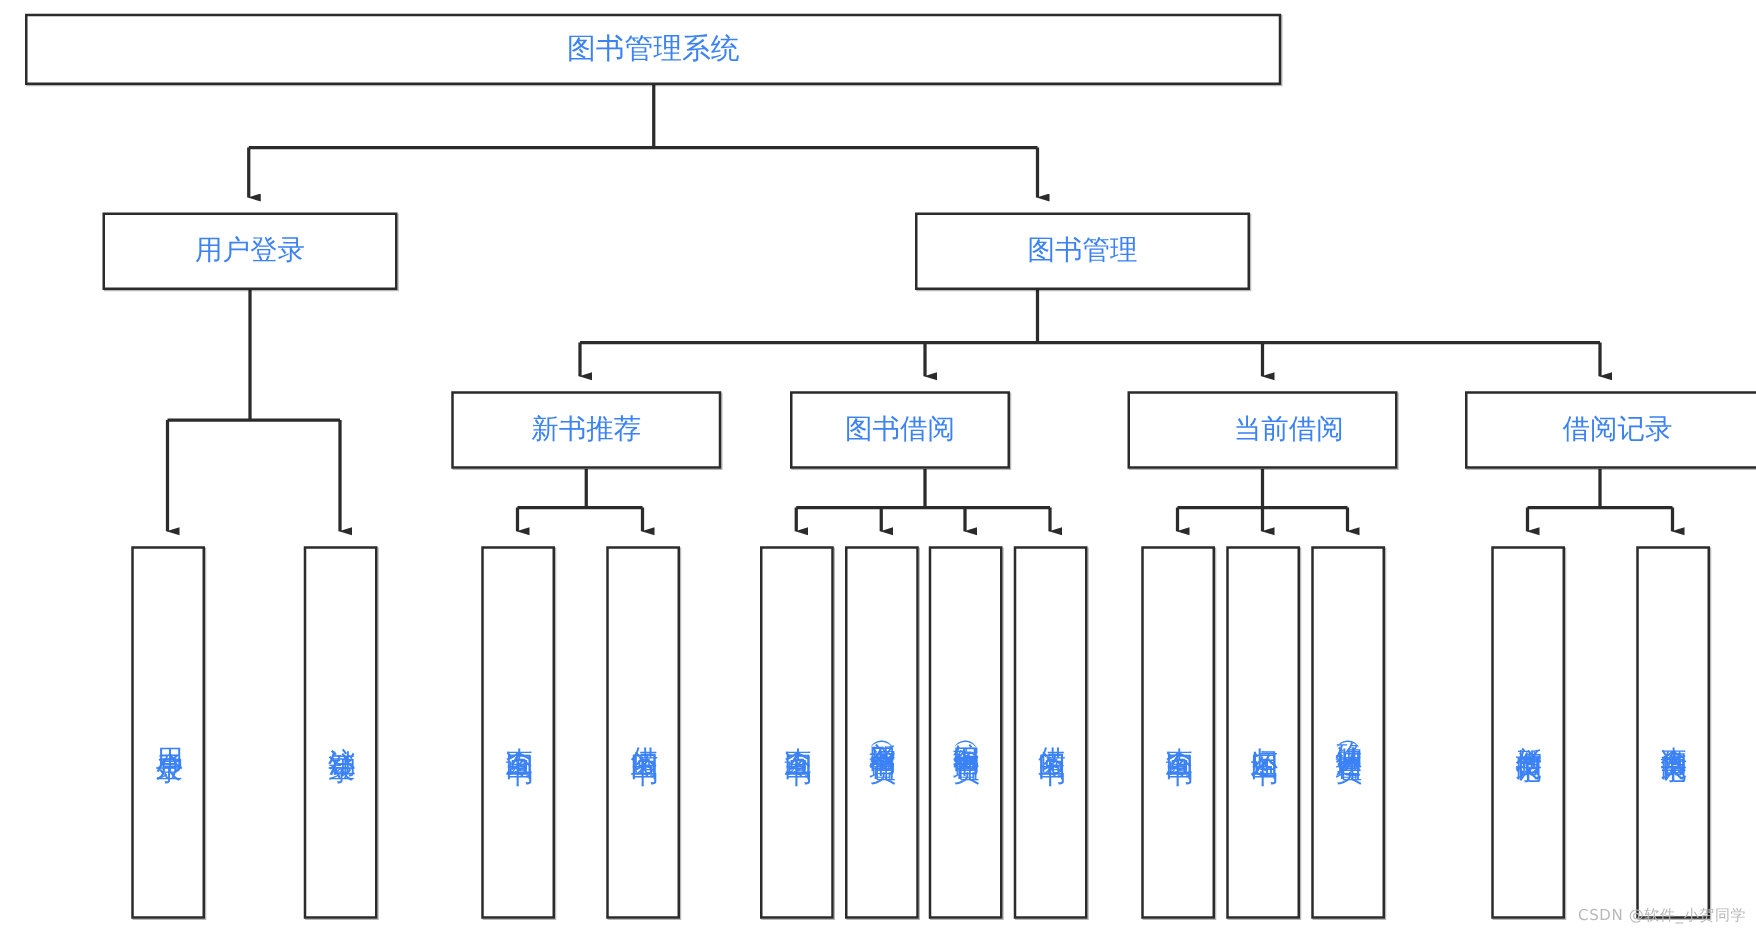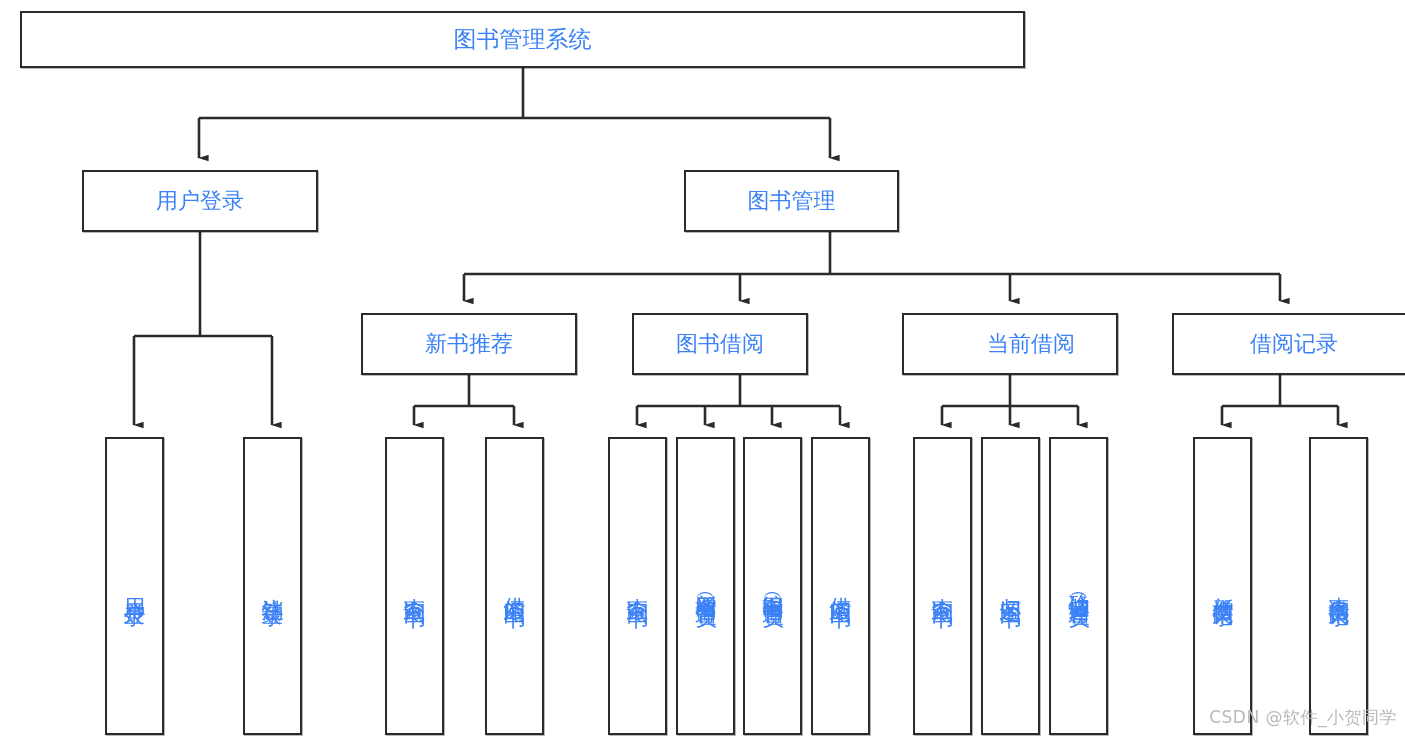--- a/index.html
+++ b/index.html
@@ -43,22 +43,22 @@
     font-size:22px;
     letter-spacing:3px;
     line-height:1;
     white-space:nowrap;
   }
   .node.vert.small .lbl{font-size:21px;letter-spacing:2px;}
 
   .watermark{
     position:absolute;
     right:8px;
-    bottom:18px;
-    font-size:17px;
+    bottom:6px;
+    font-size:12px;
     color:#b9b9b9;
     letter-spacing:0.5px;
     white-space:nowrap;
   }
 </style>
 </head>
 <body>
 
 <div id="canvas">
 
@@ -112,21 +112,21 @@
     </g>
   </svg>
 
   <div class="node horiz root" style="left:20px;top:11px;width:1005px;height:57px;">
     <span class="lbl">图书管理系统</span>
   </div>
 
   <div class="node horiz" style="left:82px;top:170px;width:236px;height:62px;">
     <span class="lbl">用户登录</span>
   </div>
-  <div class="node horiz" style="left:684px;top:170px;width:215px;height:62px;">
+  <div class="node horiz" style="left:732px;top:170px;width:268px;height:62px;">
     <span class="lbl">图书管理</span>
   </div>
 
   <div class="node horiz" style="left:361px;top:313px;width:216px;height:62px;">
     <span class="lbl">新书推荐</span>
   </div>
   <div class="node horiz" style="left:632px;top:313px;width:176px;height:62px;">
     <span class="lbl">图书借阅</span>
   </div>
   <div class="node horiz" style="left:902px;top:313px;width:216px;height:62px;padding-left:42px;">

